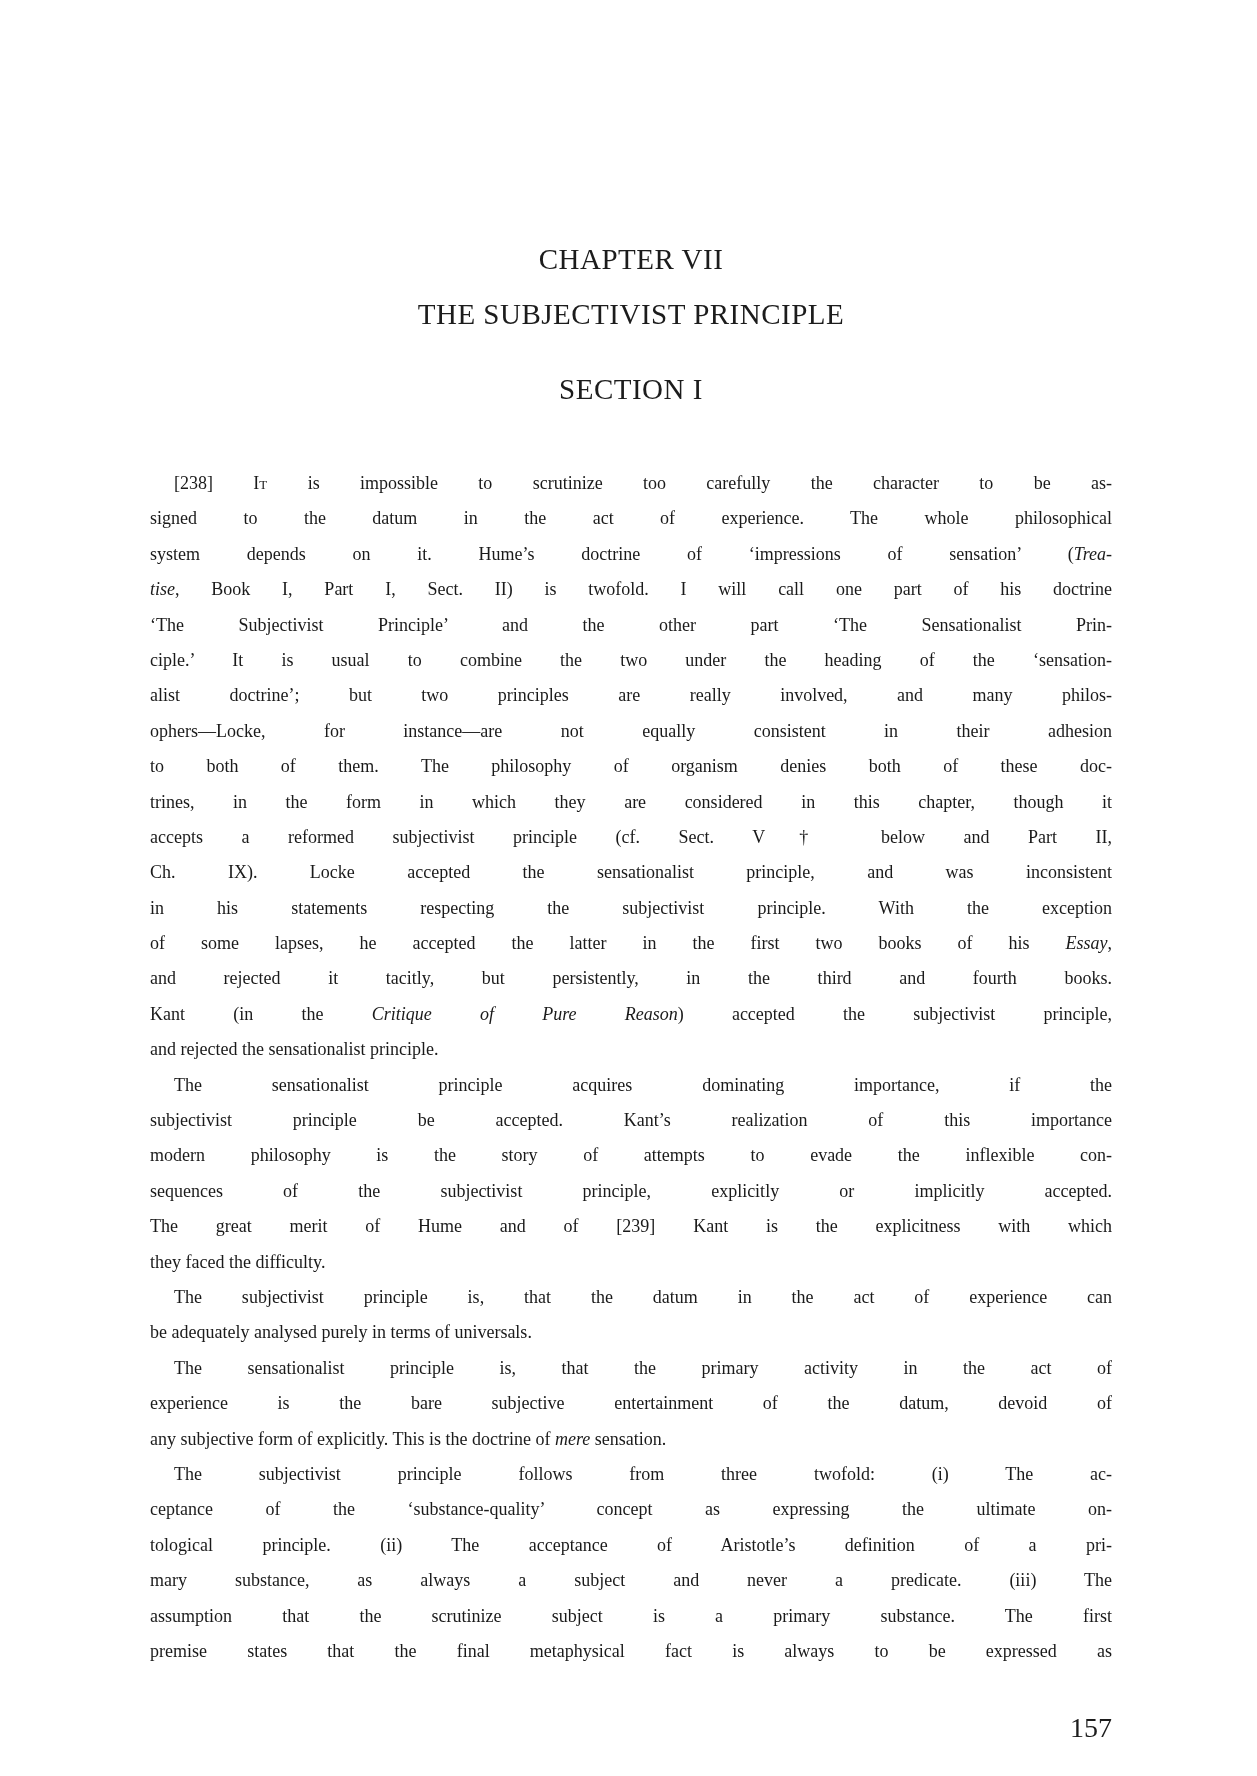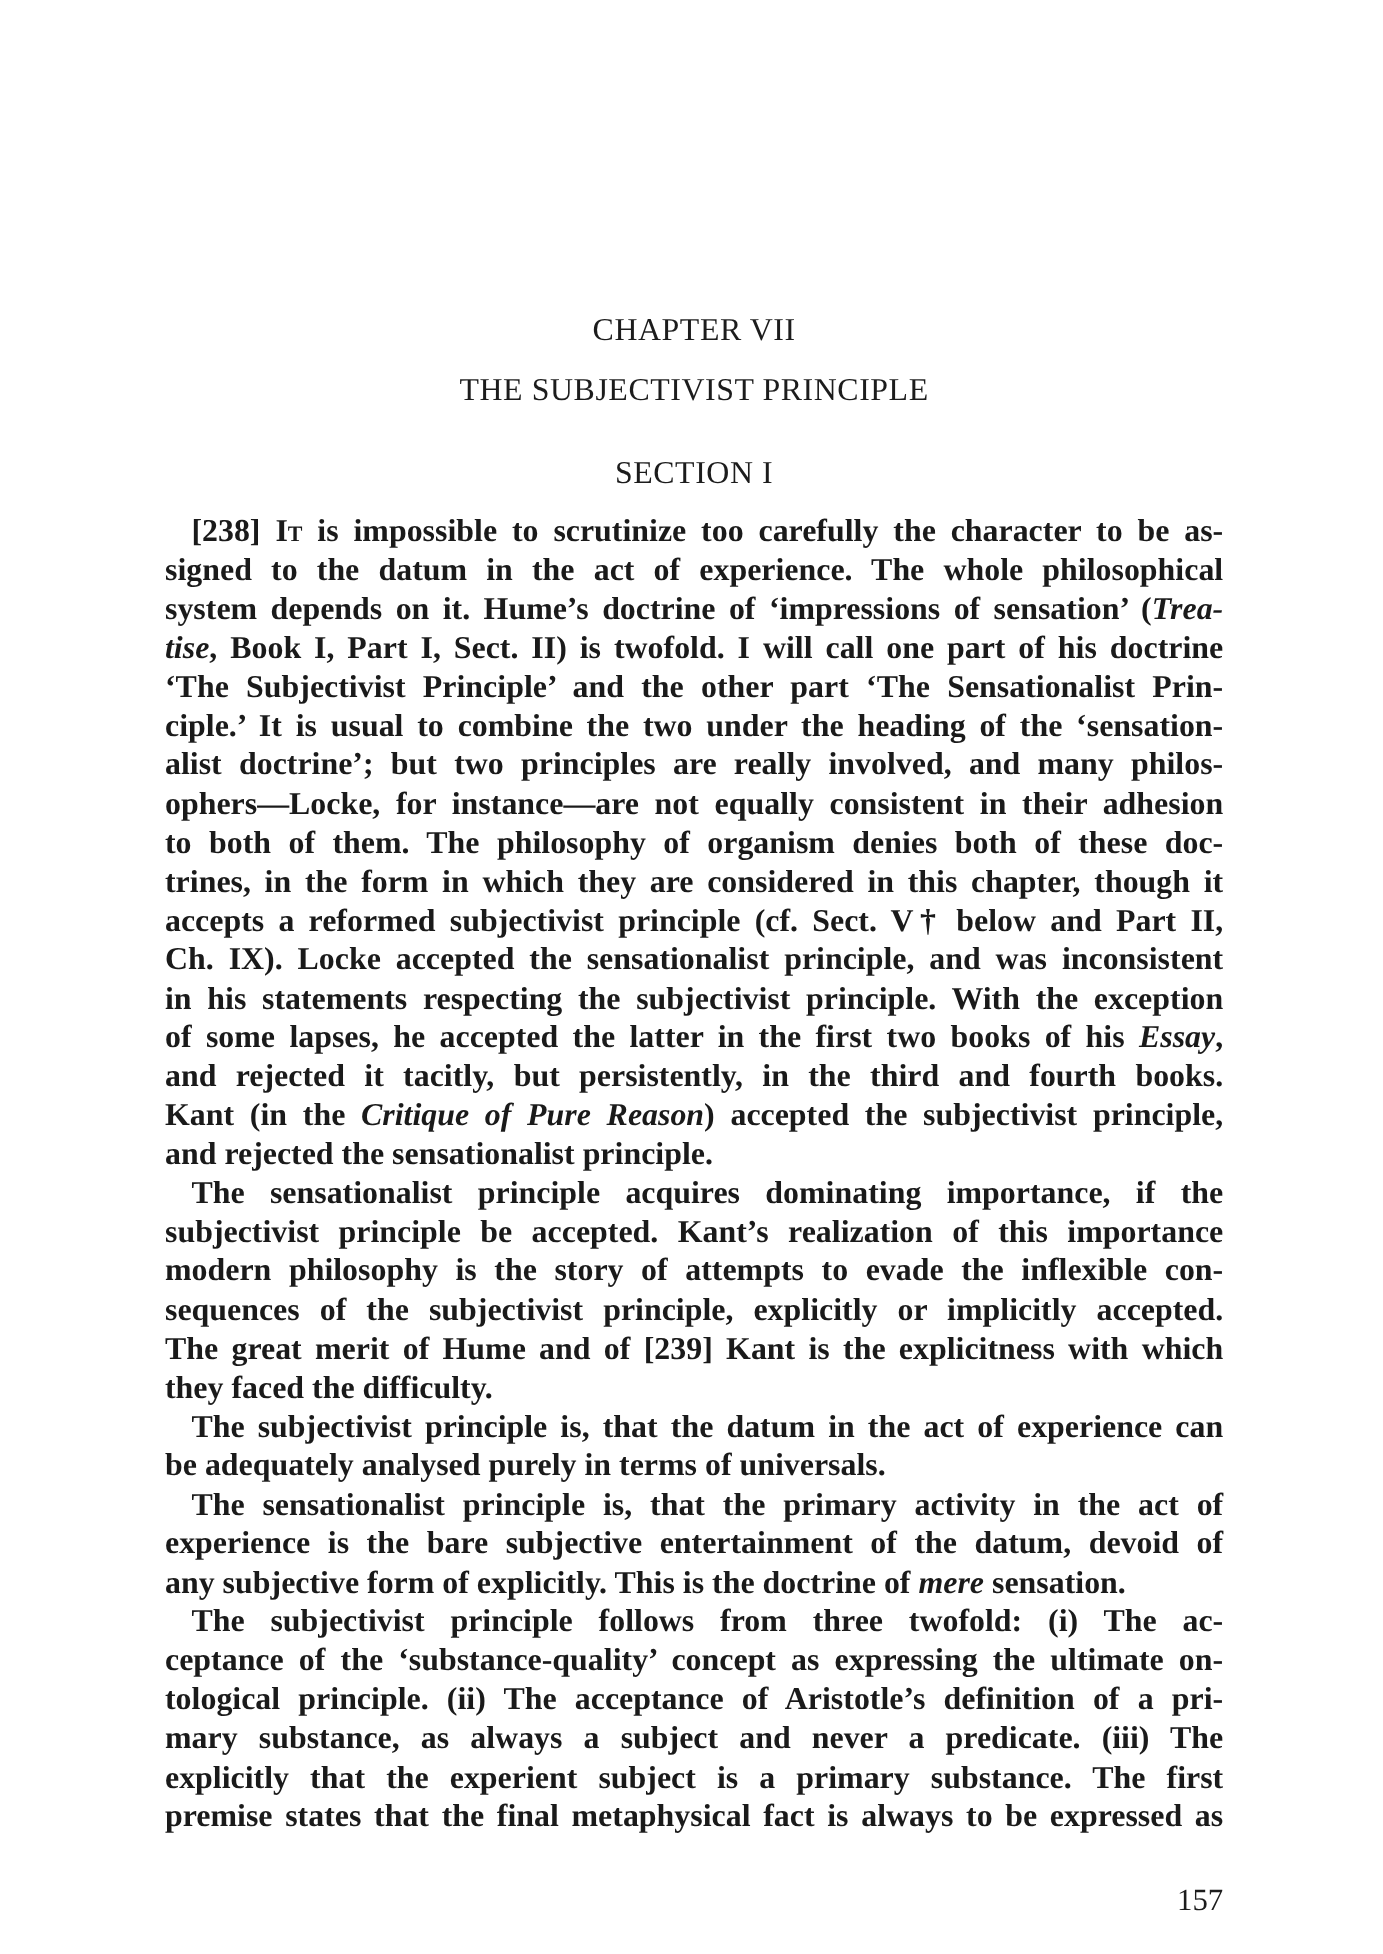--- a/index.html
+++ b/index.html
@@ -1,26 +1,26 @@
 <!DOCTYPE html>
 <html><head>
 <meta charset="utf-8">
 <style>
   html, body { margin: 0; padding: 0; background: #ffffff; }
   body { width: 1257px; height: 1776px; position: relative; overflow: hidden;
          font-family: "Liberation Serif", "DejaVu Serif", serif; color: #1a1a1a; }
   .page { position: absolute; left: 0; top: 0; width: 1257px; height: 1776px; }
   .heading { position: absolute; left: 150px; width: 962px; text-align: center;
-             font-size: 29px; letter-spacing: 0.5px; color: #1c1c1c; margin-top: 41px; }
+             font-size: 29px; letter-spacing: 0.5px; color: #1c1c1c; }
   #chapter { top: 243px; }
   #title { top: 298px; }
   #section { top: 373px; text-align: center; }
   .body { position: absolute; left: 150px; top: 466px; width: 962px; }
-  .line { display: block; height: 35.4px; line-height: 35.4px; font-size: 29px;
-          text-align: justify; text-align-last: justify; white-space: nowrap; font-weight: bold; }
+  .line { display: block; height: 35.4px; line-height: 35.4px; font-size: 18px;
+          text-align: justify; text-align-last: justify; white-space: nowrap; }
   .line.last { text-align-last: left; }
   .line.indent { text-indent: 24px; }
   .sc { font-variant: small-caps; }
   em, .it { font-style: italic; }
   .pageno { position: absolute; left: 1060px; top: 1700px; width: 52px; text-align: right;
             font-size: 28px; color: #1c1c1c; margin-top: 12px; }
 </style>
 </head>
 <body>
 
@@ -55,18 +55,18 @@
       <span class="line last"><span>they faced the difficulty.</span></span>
       <span class="line indent"><span>The subjectivist principle is, that the datum in the act of experience can</span></span>
       <span class="line last"><span>be adequately analysed purely in terms of universals.</span></span>
       <span class="line indent"><span>The sensationalist principle is, that the primary activity in the act of</span></span>
       <span class="line"><span>experience is the bare subjective entertainment of the datum, devoid of</span></span>
       <span class="line last"><span>any subjective form of explicitly. This is the doctrine of </span><span class="it">mere</span><span> sensation.</span></span>
       <span class="line indent"><span>The subjectivist principle follows from three twofold: (i) The ac-</span></span>
       <span class="line"><span>ceptance of the ‘substance-quality’ concept as expressing the ultimate on-</span></span>
       <span class="line"><span>tological principle. (ii) The acceptance of Aristotle’s definition of a pri-</span></span>
       <span class="line"><span>mary substance, as always a subject and never a predicate. (iii) The</span></span>
-      <span class="line"><span>explicitly that the experient subject is a primary substance. The first</span></span>
+      <span class="line"><span>assumption that the scrutinize subject is a primary substance. The first</span></span>
       <span class="line"><span>premise states that the final metaphysical fact is always to be expressed as</span></span>
     </div>
 
   <div class="pageno">157</div>
 </div>
 
 </body></html>

